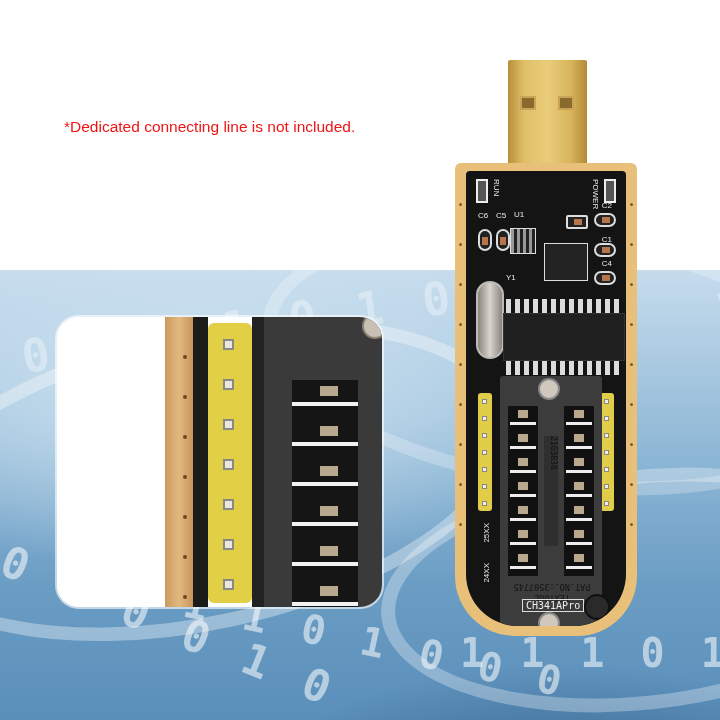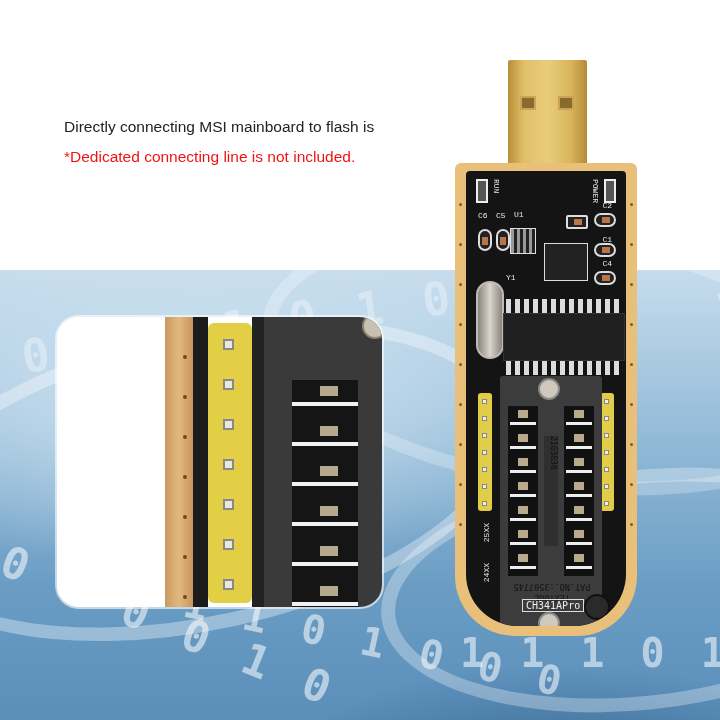--- a/index.html
+++ b/index.html
@@ -36,21 +36,21 @@
   .board .inner{position:absolute;left:11px;top:8px;right:11px;bottom:10px;background:#141414;border-radius:4px 4px 52px 52px;overflow:hidden}
   .edge-dot{position:absolute;width:3px;height:3px;border-radius:50%;background:#7b5a25}
   .chip{position:absolute;left:37px;top:142px;width:122px;height:48px;background:#202020;border:1px solid #333}
   .chip-pin{position:absolute;width:5px;height:14px;background:#dcdcdc}
   .xtal{position:absolute;left:10px;top:110px;width:28px;height:78px;border-radius:14px;background:linear-gradient(90deg,#8c857c,#d9d4cc,#8c857c);border:2px solid #bbb}
   .reg{position:absolute;left:78px;top:72px;width:44px;height:38px;background:#222;border:1px solid #ddd}
   .smd{position:absolute;width:22px;height:14px;border:2px solid #ddd;border-radius:7px;background:#222}
   .smd::after{content:"";position:absolute;left:6px;top:2px;width:8px;height:6px;background:#b8754a}
   .u1{position:absolute;left:44px;top:57px;width:26px;height:26px;border:1px solid #ddd;background:repeating-linear-gradient(90deg,#999 0 3px,#222 3px 6px)}
   .led{position:absolute;width:12px;height:24px;border:2px solid #eee;background:#555}
-  .silk{position:absolute;color:#e8e8e8;font-size:8px;font-family:Liberation Mono, monospace}
+  .silk{position:absolute;color:#e8e8e8;font-size:8px;font-family:Liberation Sans, sans-serif}
   .zif{position:absolute;left:34px;top:205px;width:102px;height:262px;background:#3c3c3c;border-radius:3px}
   .zif .col{position:absolute;top:30px;width:30px;height:170px;background:#111}
   .zif .bar{position:absolute;left:2px;width:26px;height:3px;background:#eee}
   .zif .cp{position:absolute;left:10px;width:10px;height:8px;background:#b9aa8e}
   .zif .screw{position:absolute;left:38px;width:22px;height:22px;border-radius:50%;background:#d0c8bc;border:2px solid #888}
   .zif .lever{position:absolute;left:84px;top:218px;width:26px;height:26px;border-radius:50%;background:#2a2a2a;border:2px solid #111}
   .zif .txt{position:absolute;left:12px;top:205px;width:80px;font-size:8.5px;color:#141414;font-family:"DejaVu Sans Mono",monospace;transform:rotate(180deg);text-align:center;line-height:11px}
   .zif .vtxt{position:absolute;left:44px;top:60px;width:14px;height:110px;background:#2f2f2f;color:#111;font-size:8px;writing-mode:vertical-rl;font-family:"DejaVu Sans Mono",monospace}
   .yhdr{position:absolute;width:14px;height:118px;background:#e1cd48;border-radius:3px}
   .yhdr .p{position:absolute;left:4px;width:5px;height:5px;background:#eee;border:1px solid #888}
@@ -64,21 +64,20 @@
   <div class="swirl" style="left:260px;top:-40px;width:600px;height:260px;transform:rotate(8deg);border-color:rgba(255,255,255,.25)"></div>
   <div class="swirl" style="left:380px;top:200px;width:520px;height:240px;transform:rotate(-6deg);border-color:rgba(255,255,255,.3)"></div>
   <div class="digits" style="left:-10px;top:330px;font-size:44px;transform:rotate(22deg)">0 1 0 0 1 0</div>
   <div class="digits" style="left:180px;top:350px;font-size:40px;transform:rotate(12deg)">1 1 0 1 0 0 0</div>
   <div class="digits" style="left:460px;top:360px;font-size:40px">1 1 1 0 1</div>
   <div class="digits" style="left:20px;top:30px;font-size:46px;transform:rotate(-8deg);color:rgba(255,255,255,.35)">0 0 0 1 0 1 0</div>
   <div class="digits" style="left:640px;top:120px;font-size:40px;transform:rotate(70deg);color:rgba(255,255,255,.4)">1 0 1 0 1</div>
 </div>
 
 <div class="desc">
-  <div>Directly connecting MSI mainboard to flash is</div>
   <div class="note">*Dedicated connecting line is not included.</div>
 </div>
 
 <div class="inset">
   <div class="white"></div>
   <div class="goldstrip">
     <div class="gdot" style="top:38px"></div>
       <div class="gdot" style="top:78px"></div>
       <div class="gdot" style="top:118px"></div>
     <div class="gdot" style="top:158px"></div>

